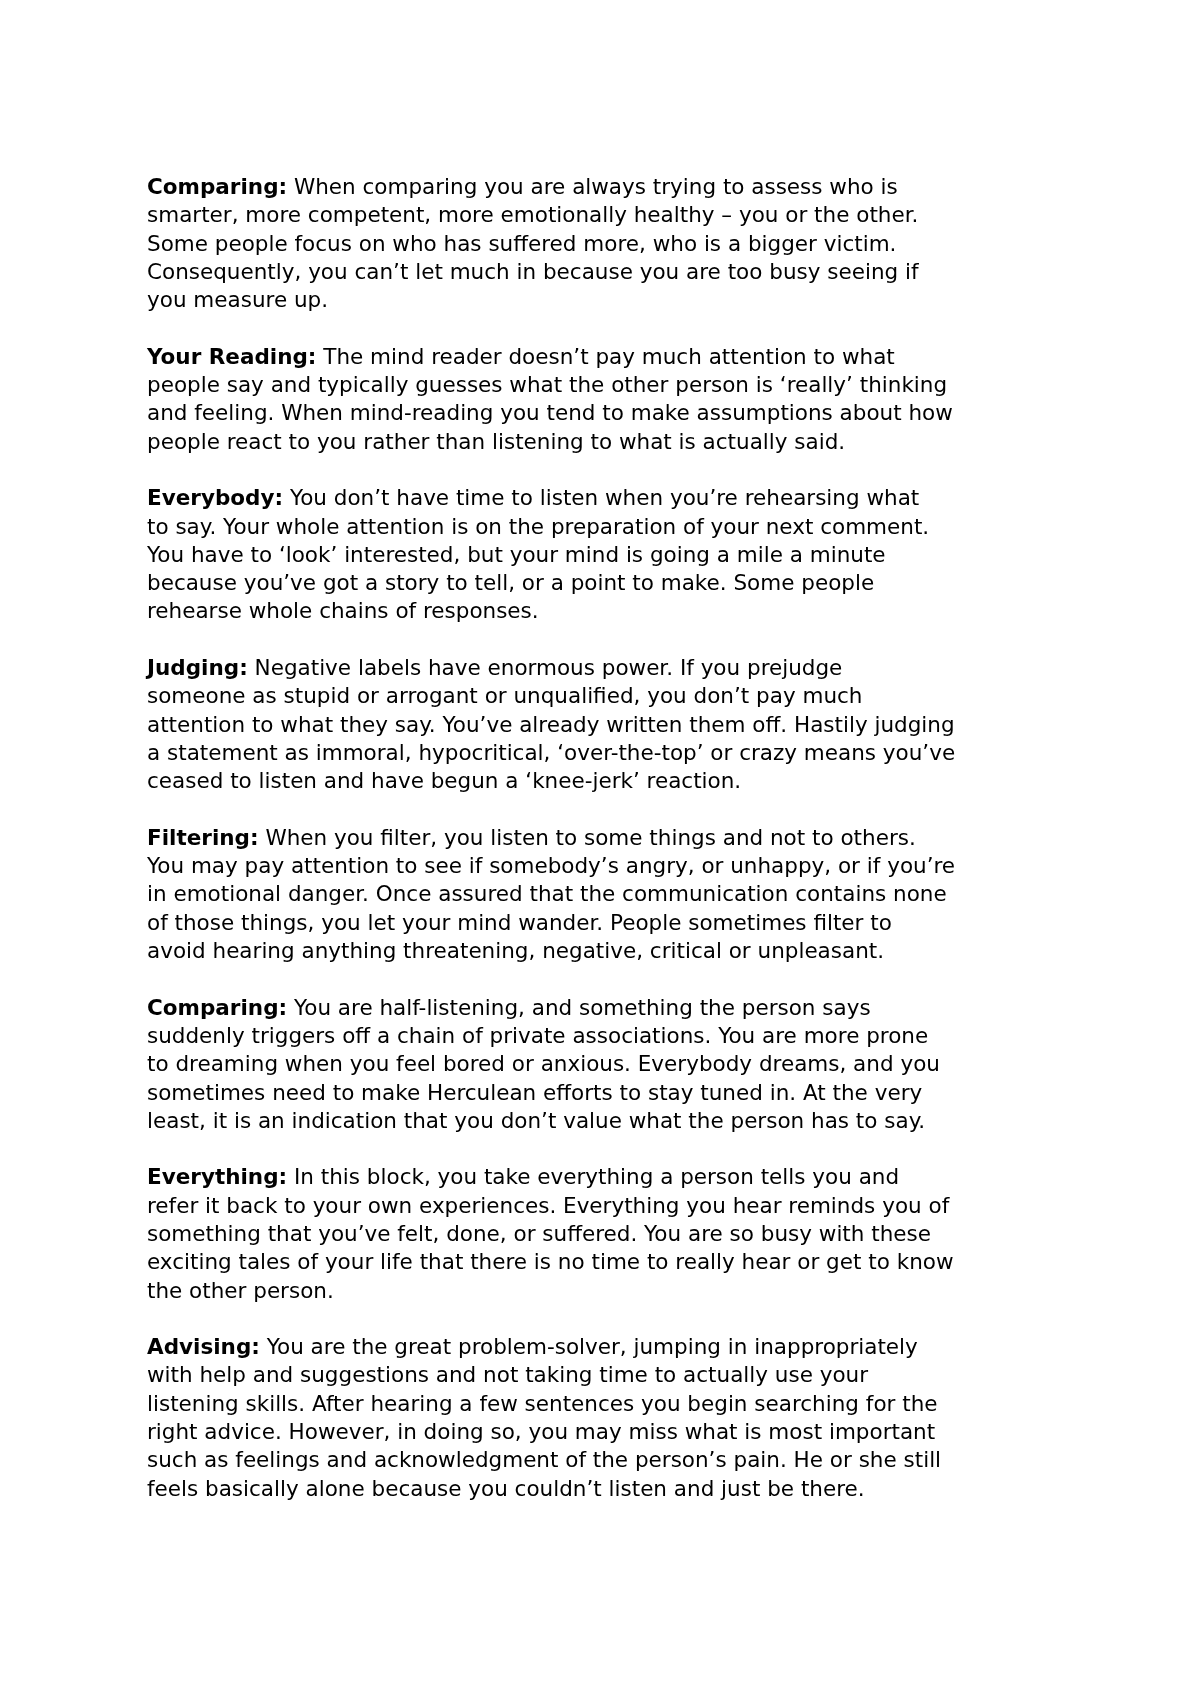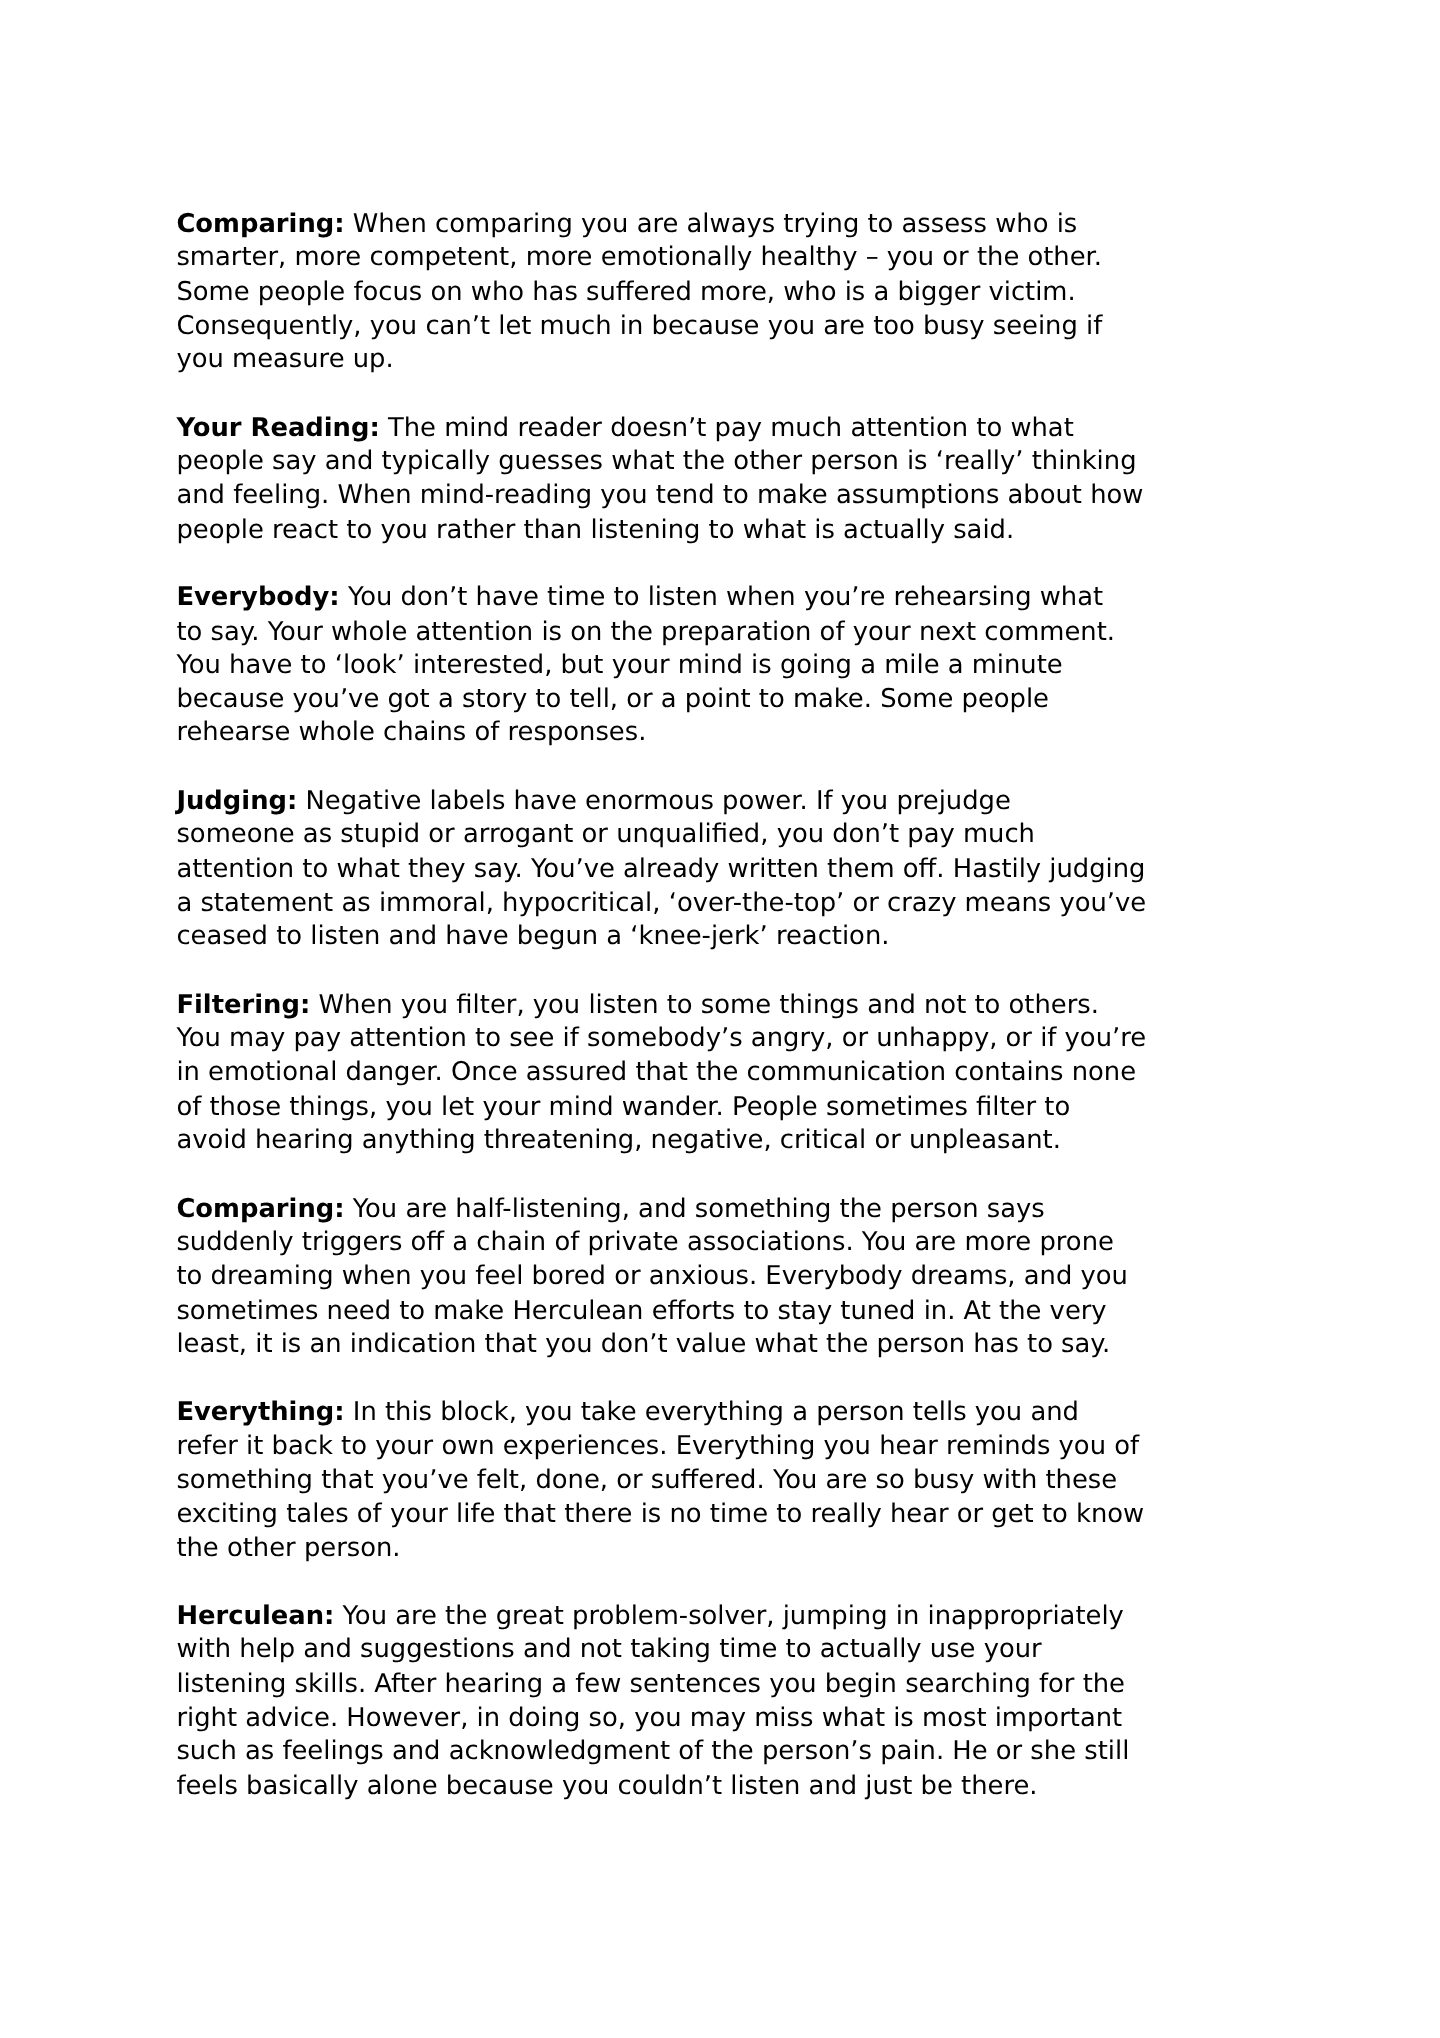--- a/index.html
+++ b/index.html
@@ -71,20 +71,20 @@
     <p class="para"><span class="term">Comparing:</span><span> You are half-listening, and something the person says
 suddenly triggers off a chain of private associations. You are more prone
 to dreaming when you feel bored or anxious. Everybody dreams, and you
 sometimes need to make Herculean efforts to stay tuned in. At the very
 least, it is an indication that you don’t value what the person has to say.</span></p>
     <p class="para"><span class="term">Everything:</span><span> In this block, you take everything a person tells you and
 refer it back to your own experiences. Everything you hear reminds you of
 something that you’ve felt, done, or suffered. You are so busy with these
 exciting tales of your life that there is no time to really hear or get to know
 the other person.</span></p>
-    <p class="para"><span class="term">Herculean:</span><span> You are the great problem-solver, jumping in inappropriately
+    <p class="para"><span class="term">Advising:</span><span> You are the great problem-solver, jumping in inappropriately
 with help and suggestions and not taking time to actually use your
 listening skills. After hearing a few sentences you begin searching for the
 right advice. However, in doing so, you may miss what is most important
 such as feelings and acknowledgment of the person’s pain. He or she still
 feels basically alone because you couldn’t listen and just be there.</span></p>
   </div>
 </div>
 
 </body></html>

